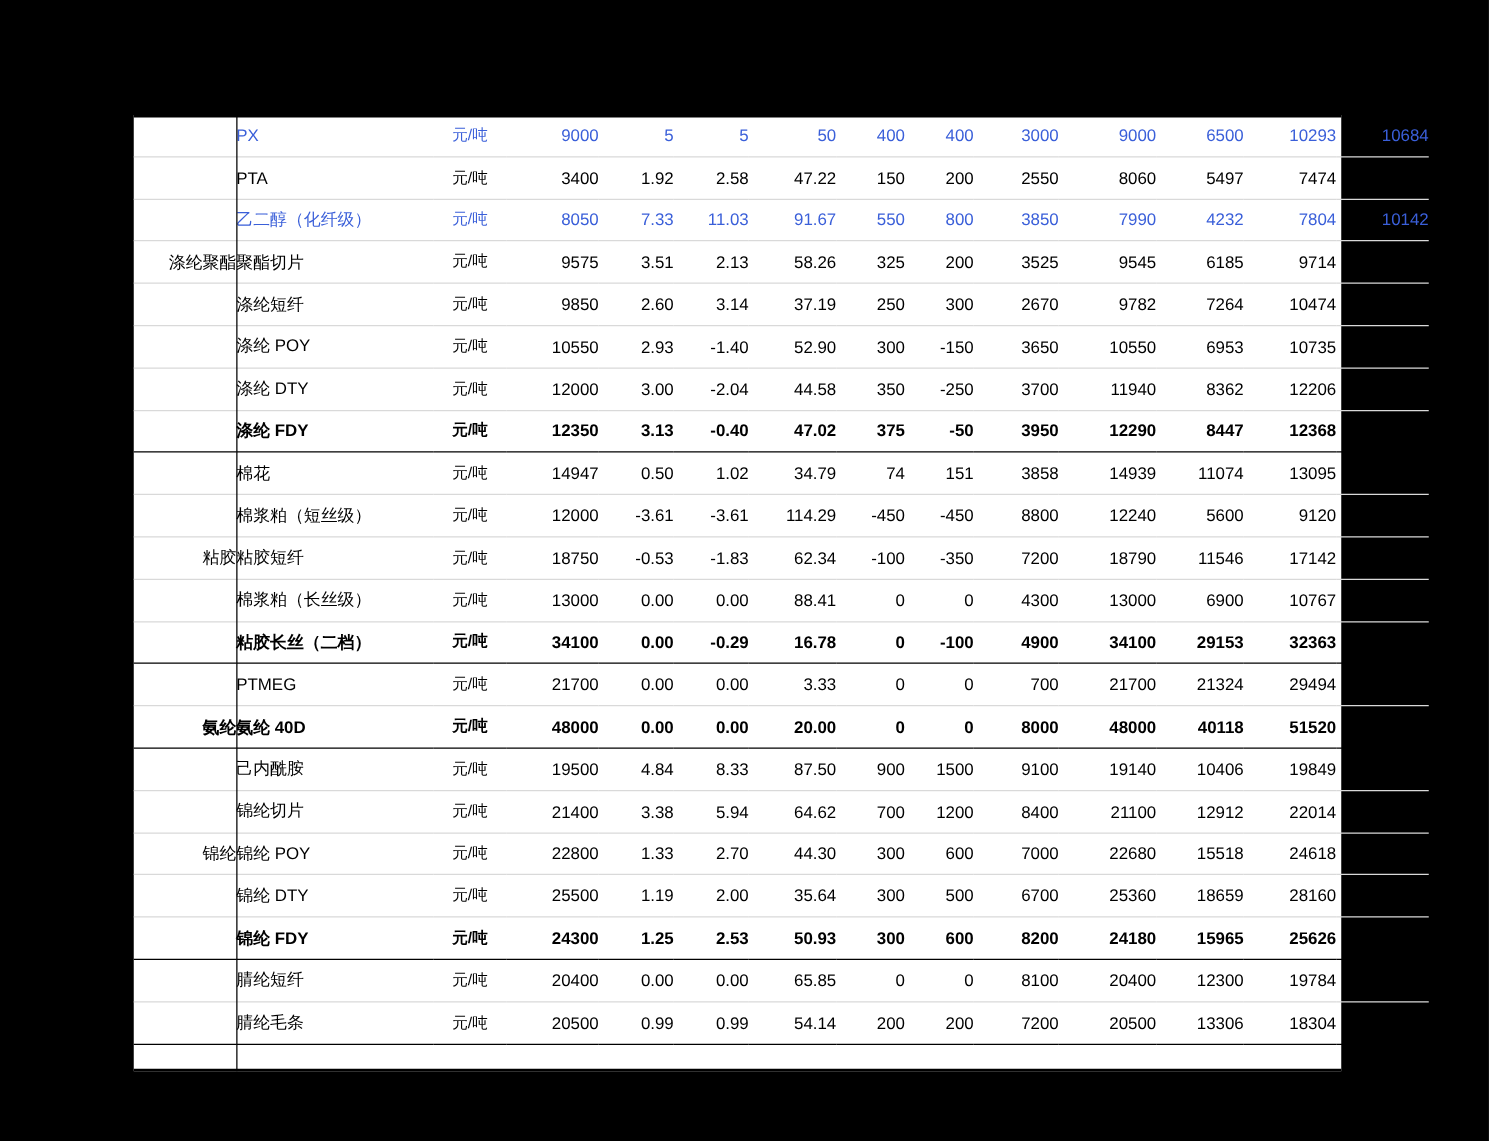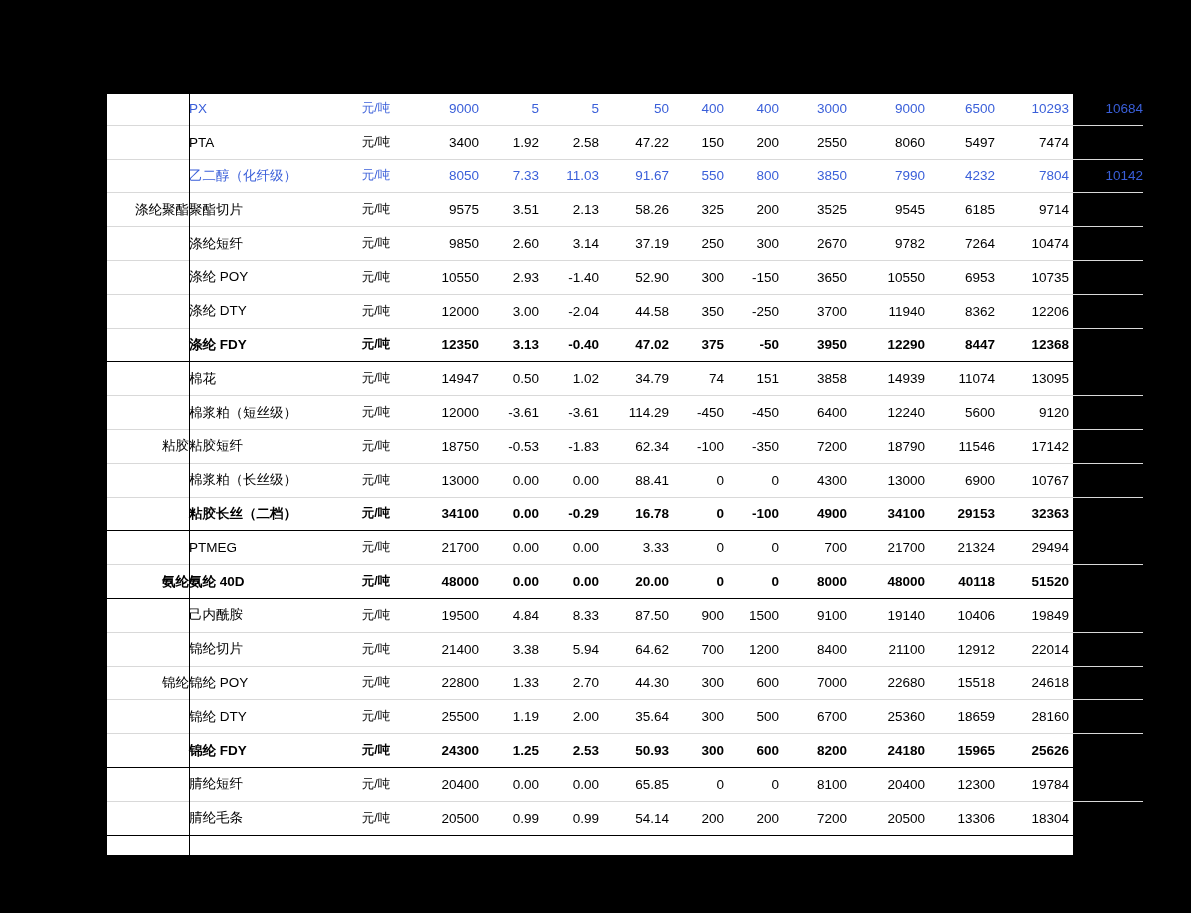--- a/index.html
+++ b/index.html
@@ -269,21 +269,21 @@
         <tr class="rowline">
           <td class="group"></td>
           <td class="name">棉浆粕（短丝级）</td>
           <td class="unit">元/吨</td>
           <td class="num">12000</td>
           <td class="num">-3.61</td>
           <td class="num">-3.61</td>
           <td class="num">114.29</td>
           <td class="num">-450</td>
           <td class="num">-450</td>
-          <td class="num">6400</td>
+          <td class="num">8800</td>
           <td class="num">12240</td>
           <td class="num">5600</td>
           <td class="num">9120</td>
           <td class="num">10371</td>
         </tr>
         <tr class="rowline">
           <td class="group">粘胶</td>
           <td class="name">粘胶短纤</td>
           <td class="unit">元/吨</td>
           <td class="num">18750</td>

